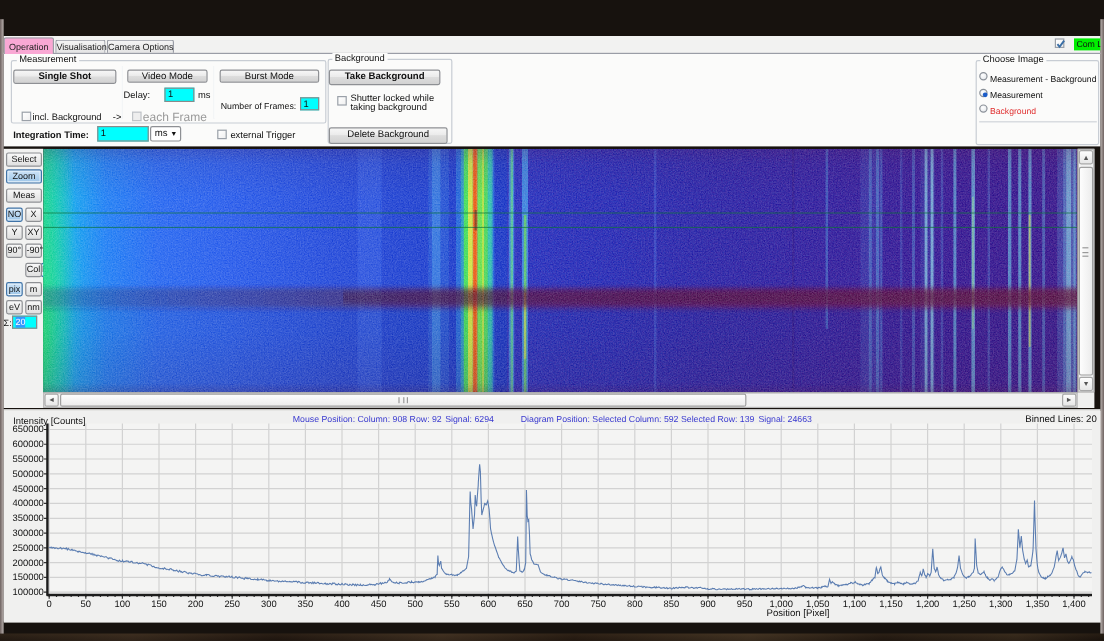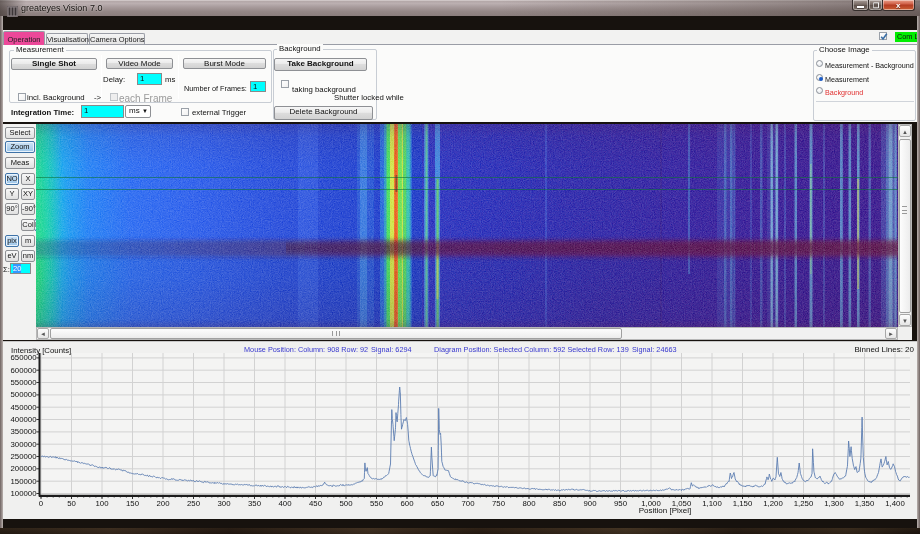--- a/index.html
+++ b/index.html
@@ -32,21 +32,21 @@
   background:linear-gradient(180deg,#fbfcfd 0%,#f0f2f6 50%,#e3e7ee 100%); border-bottom:1px solid #d6dae2;
   font-size:8px; color:#111; }
 #menu span { position:absolute; top:3px; }
 #menu u { text-decoration:underline; }
 
 
 #tabrow { left:3px; top:30px; width:914px; height:15px; background:#f2f2f1; }
 .tab { position:absolute; top:3px; height:12px; background:linear-gradient(180deg,#f4f4f4,#e2e2e2);
   border:1px solid #9a9da6; border-bottom:none; border-radius:2px 2px 0 0; font-size:7.5px; color:#222;
   text-align:center; line-height:11px; white-space:nowrap; }
-#tab1 { left:0px; top:1px; height:14px; width:42px; background:#ec4899; z-index:3; }
+#tab1 { left:0px; top:1px; height:14px; width:42px; background:#f9a8d4; z-index:3; }
 #tab2 { left:43px; width:42px; }
 #tab3 { left:86px; width:56px; }
 #toolbar { left:3px; top:44px; width:914px; height:78px; background:#fbfbfa; border-top:1px solid #9a9da6; }
 #tab1span { position:relative; top:2px; }
 
 .gbox { position:absolute; border:1px solid #c8cdd4; border-radius:2px; }
 .glabel { position:absolute; top:-5px; background:#fbfbfa; font-size:7.8px; color:#111; padding:0 2px; }
 .btn { position:absolute; background:linear-gradient(180deg,#f6f6f6 0%,#ebebeb 45%,#dddddd 50%,#d2d2d2 100%);
   border:1px solid #8e9094; border-radius:2px; font-size:8px; color:#111; text-align:center; }
 .btn b { font-size:8px; }
@@ -88,40 +88,20 @@
   border-top:1px solid #cfcfcf; font-size:8px; color:#111; }
 #desk { left:0; top:528px; width:920px; height:6px;
   background:linear-gradient(90deg,#2a201775 0%,#4a382875 12%,#20161075 25%,#54402d75 40%,#2a1d1375 52%,#58452f75 68%,#241a1275 80%,#42332275 92%,#18110c75 100%),
   linear-gradient(180deg,#332619,#1a120c); }
 
 #lb { left:0; top:16px; width:3px; height:512px; background:linear-gradient(90deg,#6e6260,#b9b1ae); }
 #rb { left:917px; top:16px; width:3px; height:512px; background:linear-gradient(90deg,#b9b1ae,#6e6260); }
 </style></head>
 <body>
 <div id="win">
- <div class="abs" id="title">
-   <div class="shade"></div>
-      <div class="lshade"></div>
-   <div class="abs" id="ticon"><svg width="11" height="11" viewBox="0 0 11 11">
-          <rect x="0" y="0" width="11" height="11" fill="#8d8486" stroke="#5a5254" stroke-width="0.8"></rect>
-          <rect x="1.6" y="1.5" width="1.8" height="8" fill="#3c3638"></rect>
-          <rect x="4.6" y="1.5" width="1.8" height="8" fill="#3c3638"></rect>
-          <rect x="7.6" y="1.5" width="1.8" height="8" fill="#3c3638"></rect>
-        </svg></div>
-   <div class="abs" id="ttext">greateyes Vision 7.0</div>
-   <div class="wbtn" id="bmin">
-        <span style="position:absolute;left:4px;top:6px;width:7px;height:2px;background:#fff;box-shadow:0 1px 1px rgba(0,0,0,0.4);"></span>
-      </div>
-   <div class="wbtn" id="bmax">
-        <span class="glyph" style="left:4px;top:2px;font-size:7px;">❐</span>
-      </div>
-   <div class="wbtn" id="bclose">
-        <span class="glyph" style="left:13px;top:2px;">x</span>
-      </div>
- </div>
  <div class="abs" id="tabrow">
    <div class="tab" id="tab1"><span id="tab1span">Operation</span></div>
    <div class="tab" id="tab2">Visualisation</div>
    <div class="tab" id="tab3">Camera Options</div>
    <div class="cb" style="left:876px; top:2px;">
         <svg width="8" height="8" viewBox="0 0 8 8">
           <path d="M1.2 3.8 L3 6 L6.8 0.8" stroke="#3a6ea5" stroke-width="1.6" fill="none"></path>
         </svg>
       </div>
    <div class="lbl" style="left:892px; top:2px; background:#00ee00; color:#111; padding:0 2px; width:24px; height:10px; overflow:hidden; font-size:7.3px;">Com L</div>
@@ -149,21 +129,21 @@
    <div class="lbl" style="left:8px; top:63px;"><b>Integration Time:</b></div>
    <div class="cyan" style="left:78px; top:60px; width:43px; height:13px;">1</div>
    <div class="btn" style="left:122px; top:60px; width:26px; height:13px; background:#fff; text-align:left; padding-left:3px;">ms <span style="font-size:6px;">▼</span></div>
    <div class="cb" style="left:178px; top:63px;"></div>
    <div class="lbl" style="left:189px; top:63px;">external Trigger</div>
 
    <div class="gbox" style="left:270px; top:4px; width:104px; height:71px;"></div>
    <div class="glabel" style="left:274px; top:-1px;">Background</div>
    <div class="btn" style="left:271px; top:13px; width:93px; height:13px;"><b>Take Background</b></div>
    <div class="cb" style="left:278px; top:35px;"></div>
-   <div class="lbl" style="left:289px; top:48px;margin-left:42px;">Shutter locked while</div>
+   <div class="lbl" style="left:289px; top:32px;">Shutter locked while</div>
    <div class="lbl" style="left:289px; top:40px;">taking background</div>
    <div class="btn" style="left:271px; top:61px; width:99px; height:14px;">Delete Background</div>
 
    <div class="gbox" style="left:810px; top:5px; width:103px; height:71px;"></div>
    <div class="glabel" style="left:814px; top:0px;">Choose Image</div>
    <div class="radio" style="left:813px; top:15px;"></div>
    <div class="lbl" style="left:822px; top:16px; font-size:7.2px;">Measurement - Background</div>
    <div class="radio" style="left:813px; top:29px;"></div>
    <div class="abs" style="left:815.5px; top:31.5px; width:4px; height:4px; border-radius:50%; background:#1b5cc8;"></div>
    <div class="lbl" style="left:822px; top:30px; font-size:7.2px;">Measurement</div>

